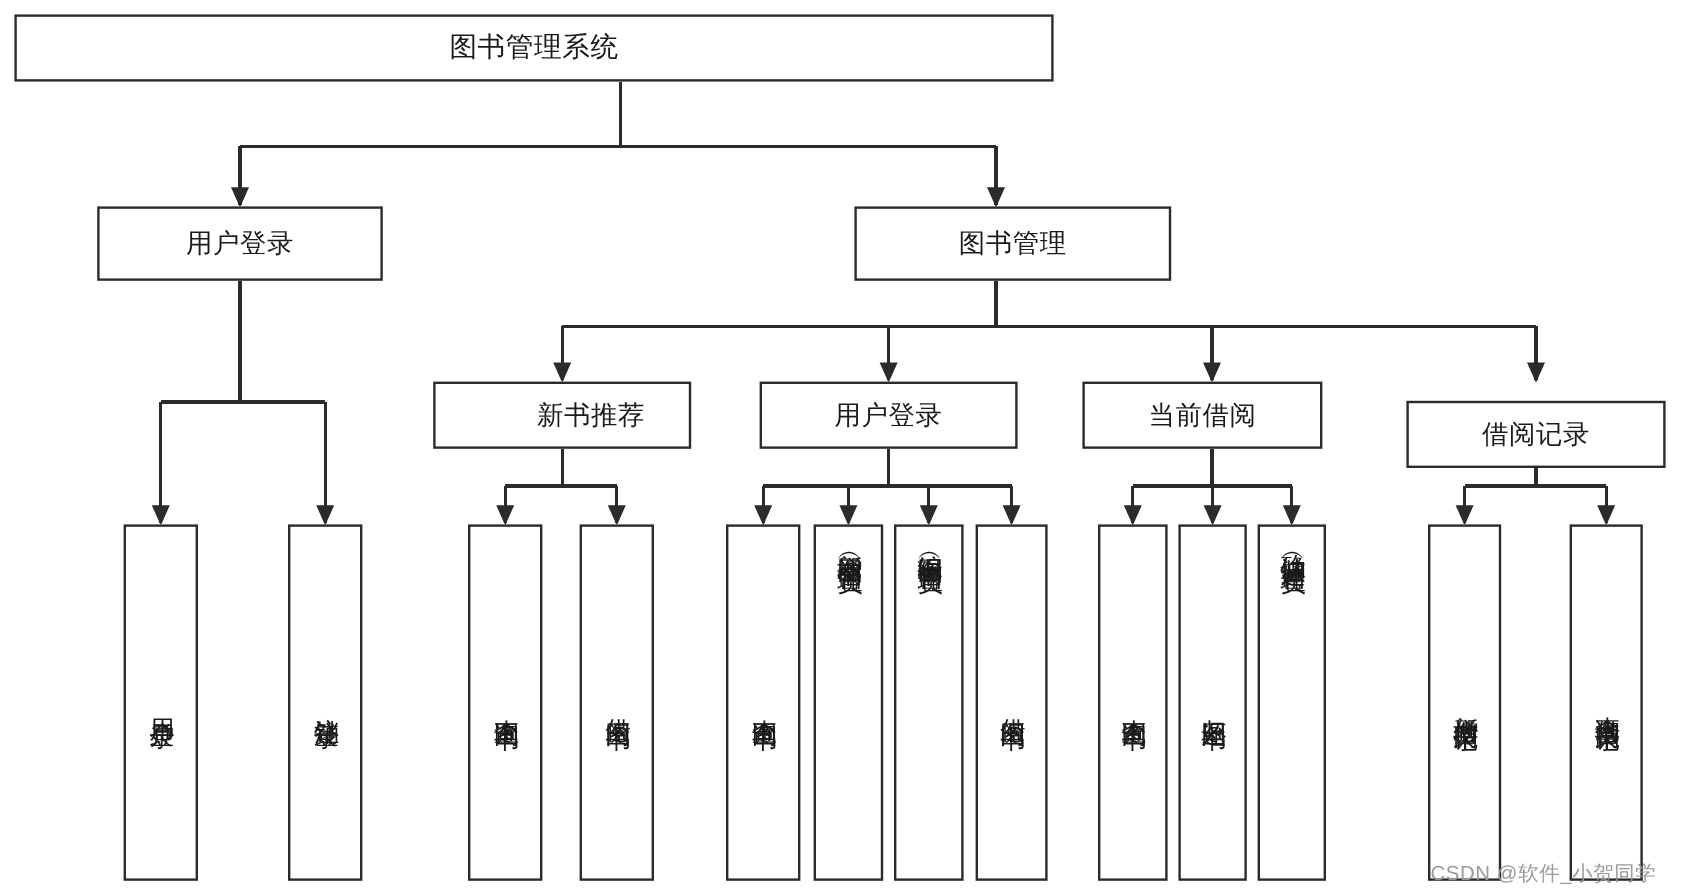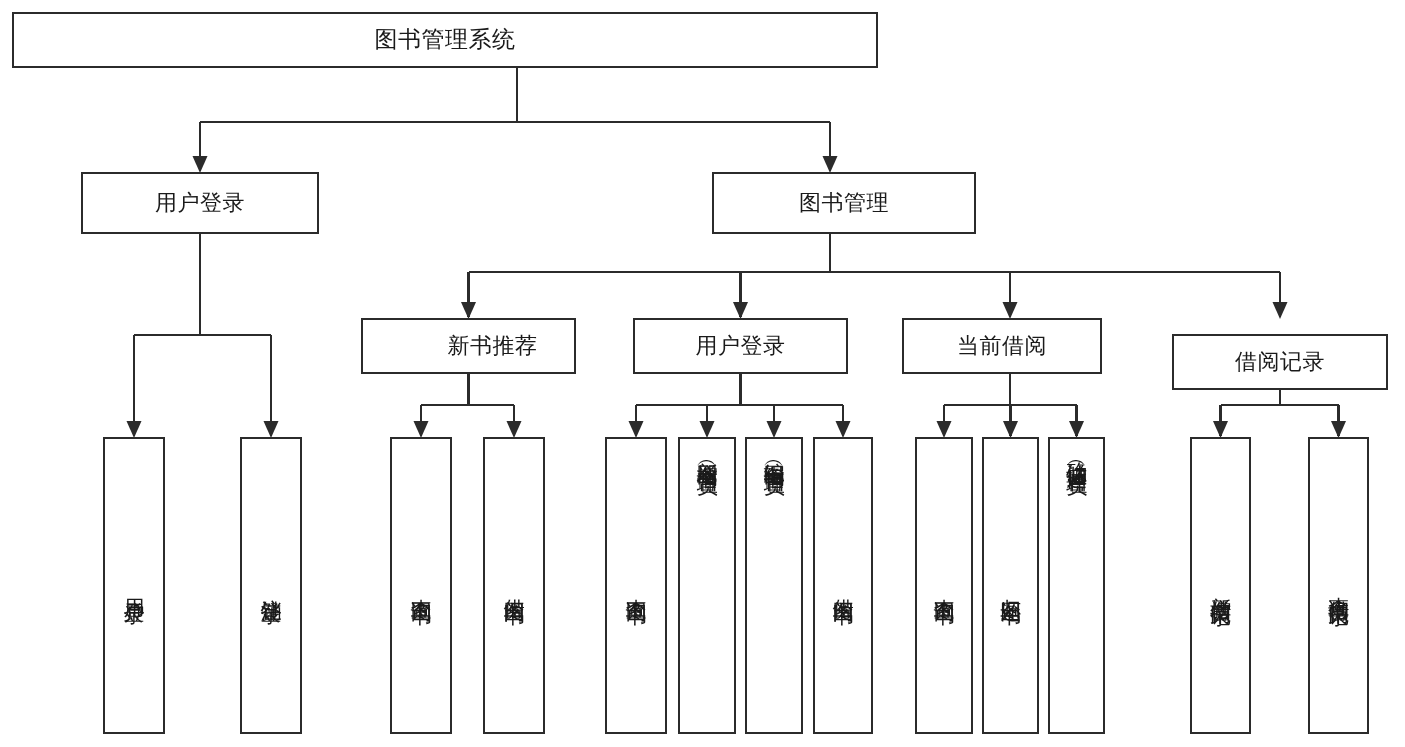--- a/index.html
+++ b/index.html
@@ -192,13 +192,14 @@
       <div class="node horiz" style="left: 1172px; top: 318px; width: 216px; height: 56px; border-color: rgb(43, 43, 43); margin-top: 16px;">
         <span class="label">借阅记录</span>
       </div>
       <div class="node vert mid" style="left: 1190px; top: 437px; width: 61px; height: 297px; border-color: rgb(43, 43, 43);">
         <span class="label">新增借阅记录</span>
       </div>
       <div class="node vert mid" style="left: 1308px; top: 437px; width: 61px; height: 297px; border-color: rgb(43, 43, 43);">
         <span class="label">查询借阅记录</span>
       </div>
     </div>
+  <div class="watermark" style="left: 1192px; top: 716px; color: rgb(154, 154, 154);">CSDN @软件_小贺同学</div>
 </div>
 
 </body></html>

